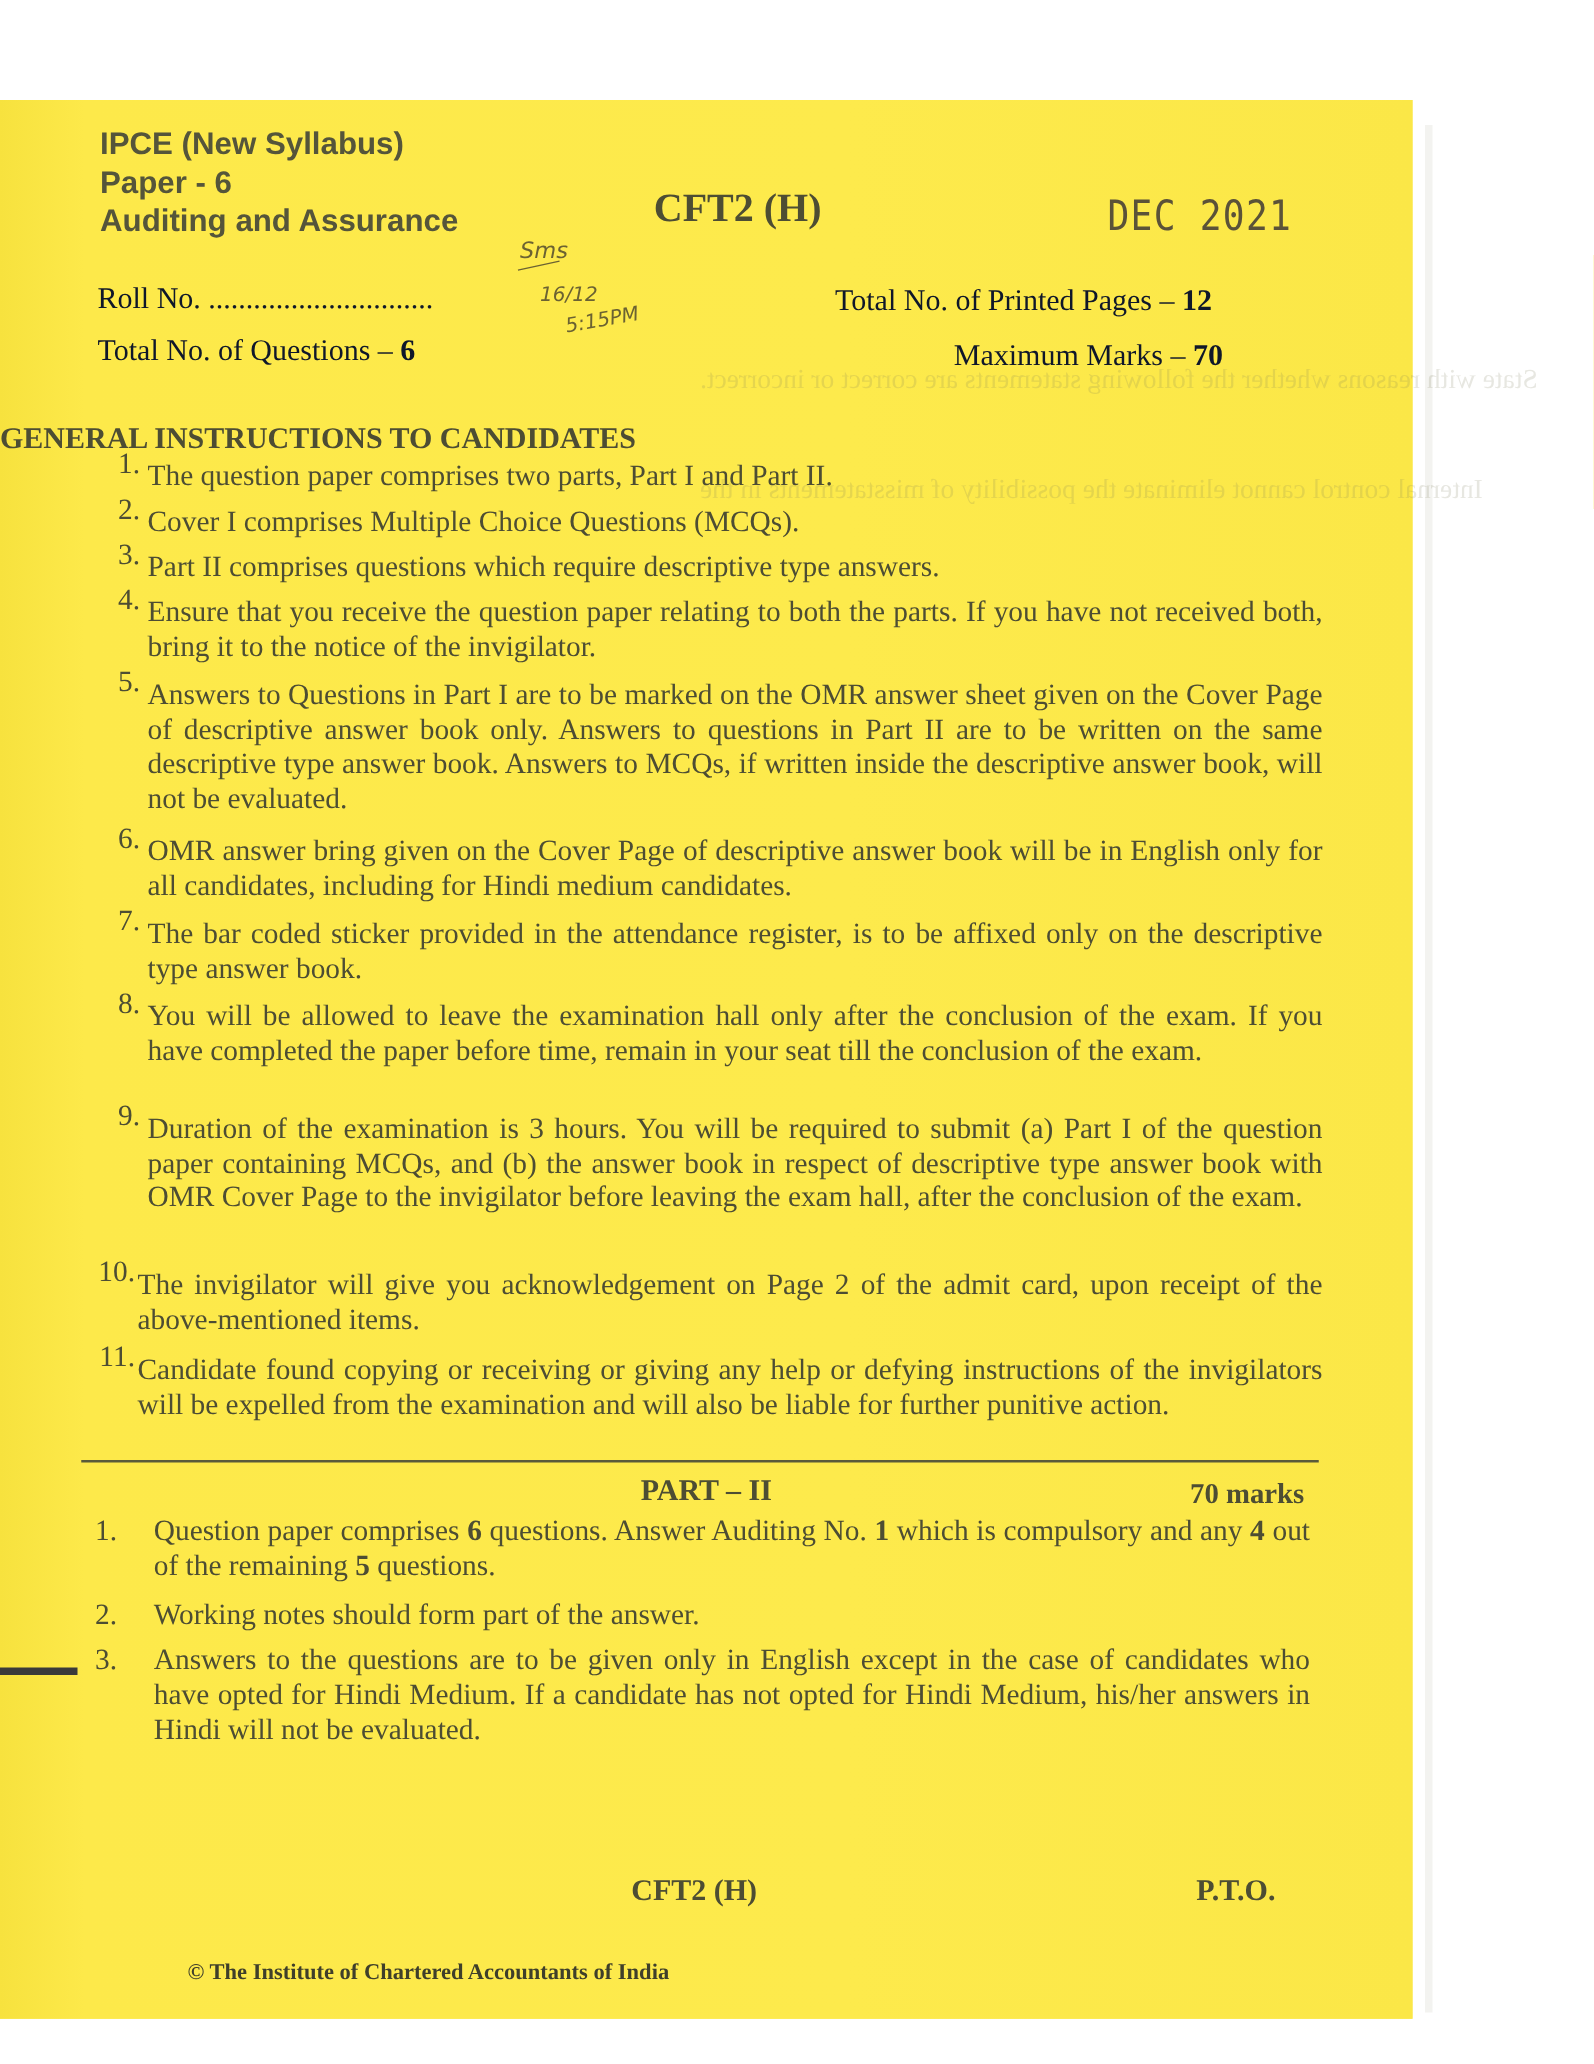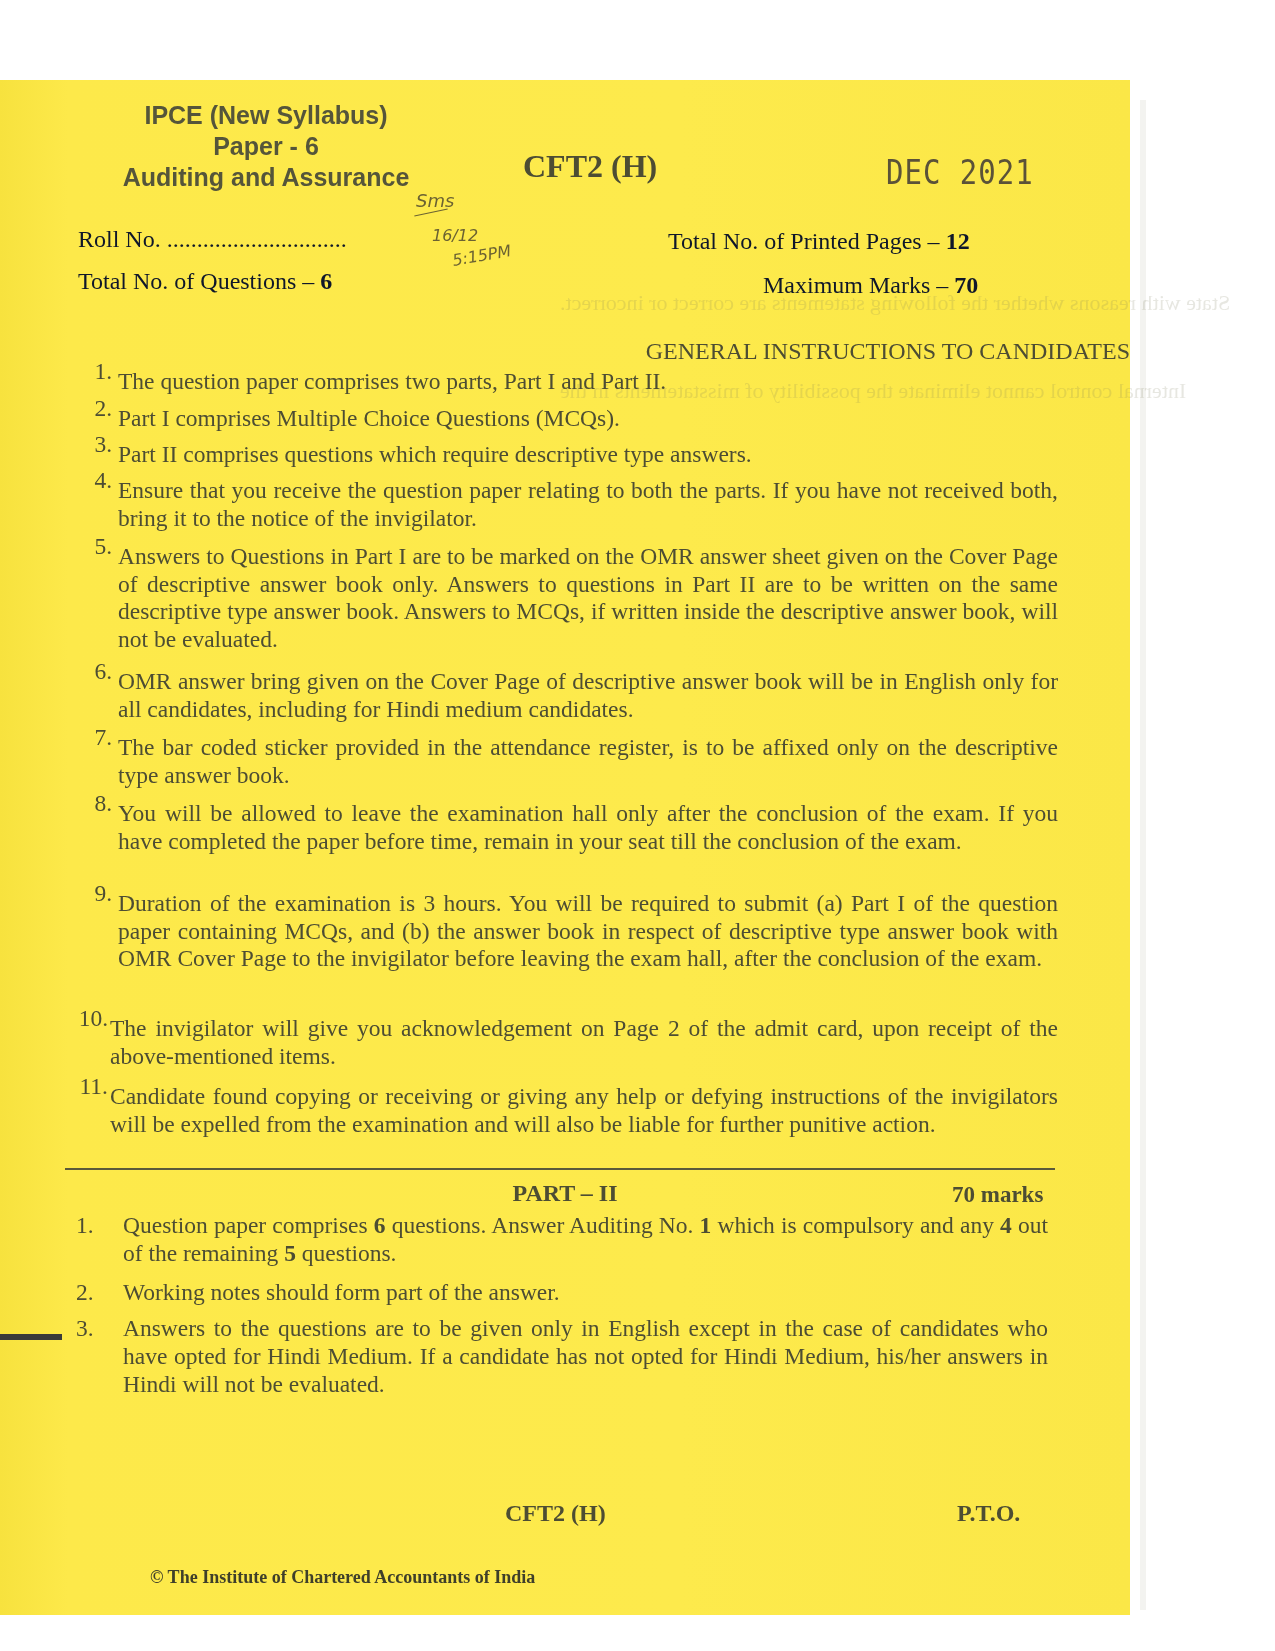--- a/index.html
+++ b/index.html
@@ -7,27 +7,27 @@
     width:1275px; height:1651px; background:#ffffff; position:relative; overflow:hidden;
     font-family:"Liberation Serif", serif; color:#4a4a2e;
   }
   .sheet {
     position:absolute; left:0; top:80px; width:1130px; height:1535px;
     background:#fde94a;
     background-image: linear-gradient(90deg, #f7e23e 0%, #fde94a 6%, #fdea4c 60%, #fbe747 100%);
   }
   .abs { position:absolute; white-space:nowrap; }
   .sans { font-family:"Liberation Sans", sans-serif; font-weight:bold; color:#55553a; }
-  .hdr-left { left:96px; top:100px; width:340px; text-align:center; font-size:25px; line-height:31px; }
+  .hdr-left { left:80px; top:100px; width:340px; font-size:25px; line-height:31px; }
   .code { left:523px; top:148px; font-size:32px; font-weight:bold; color:#4d4d33; }
   .date { left:886px; top:153px; font-family:"DejaVu Sans Mono", monospace; font-size:29px; color:#5b5238; letter-spacing:1px; transform:scaleY(1.15); transform-origin:left top; }
   .meta { font-size:24px; color:#0f172a; }
   .meta b { font-weight:bold; }
   .handwriting { font-family:"DejaVu Sans", sans-serif; color:#6b6232; font-style:italic; font-size:16px; }
-  .gi-title { left:0; width:1130px; top:338px; text-align:right; font-size:24px; font-weight:normal; color:#4d4d33; }
+  .gi-title { left:0; width:1130px; top:338px; text-align:left; font-size:24px; font-weight:bold; color:#4d4d33; }
   .instr { position:absolute; left:78px; width:980px; font-size:23.5px; line-height:27.5px; color:#4d4d33; }
   .instr .num { position:absolute; left:0; width:34px; text-align:right; }
   .instr .txt { position:absolute; left:40px; right:0; text-align:justify;margin-top:10px; }
   .rule { position:absolute; left:65px; top:1168px; width:990px; height:0; border-top:2px solid #5a5a3a; }
   .part-title { left:0; width:1130px; text-align:center; top:1180px; font-size:24px; font-weight:bold; color:#4d4d33; }
   .marks { left:952px; top:1182px; font-size:23px; font-weight:bold; color:#4d4d33; }
   .p2 { position:absolute; left:76px; width:972px; font-size:23.5px; line-height:28px; color:#4d4d33; }
   .p2 .num { position:absolute; left:0; width:30px; }
   .p2 .txt { position:absolute; left:47px; right:0; text-align:justify; }
   .margin-bar { position:absolute; left:0; top:1334px; width:62px; height:6px; background:#3a3a3a; }
@@ -74,21 +74,21 @@
 </div>
 
 <div class="abs gi-title">GENERAL INSTRUCTIONS TO CANDIDATES</div>
 
 <div class="instr" style="top:358px; height:28px;">
   <span class="num">1.</span>
   <span class="txt">The question paper comprises two parts, Part I and Part II.</span>
 </div>
 <div class="instr" style="top:395px; height:28px;">
   <span class="num">2.</span>
-  <span class="txt">Part I comprises Multiple Choice Questions (MCQs).</span>
+  <span class="txt">Cover I comprises Multiple Choice Questions (MCQs).</span>
 </div>
 <div class="instr" style="top:431px; height:28px;">
   <span class="num">3.</span>
   <span class="txt">Part II comprises questions which require descriptive type answers.</span>
 </div>
 <div class="instr" style="top:467px; height:56px;">
   <span class="num">4.</span>
   <span class="txt">Ensure that you receive the question paper relating to both the parts. If you have not received both, bring it to the notice of the invigilator.</span>
 </div>
 <div class="instr" style="top:533px; height:112px;">

